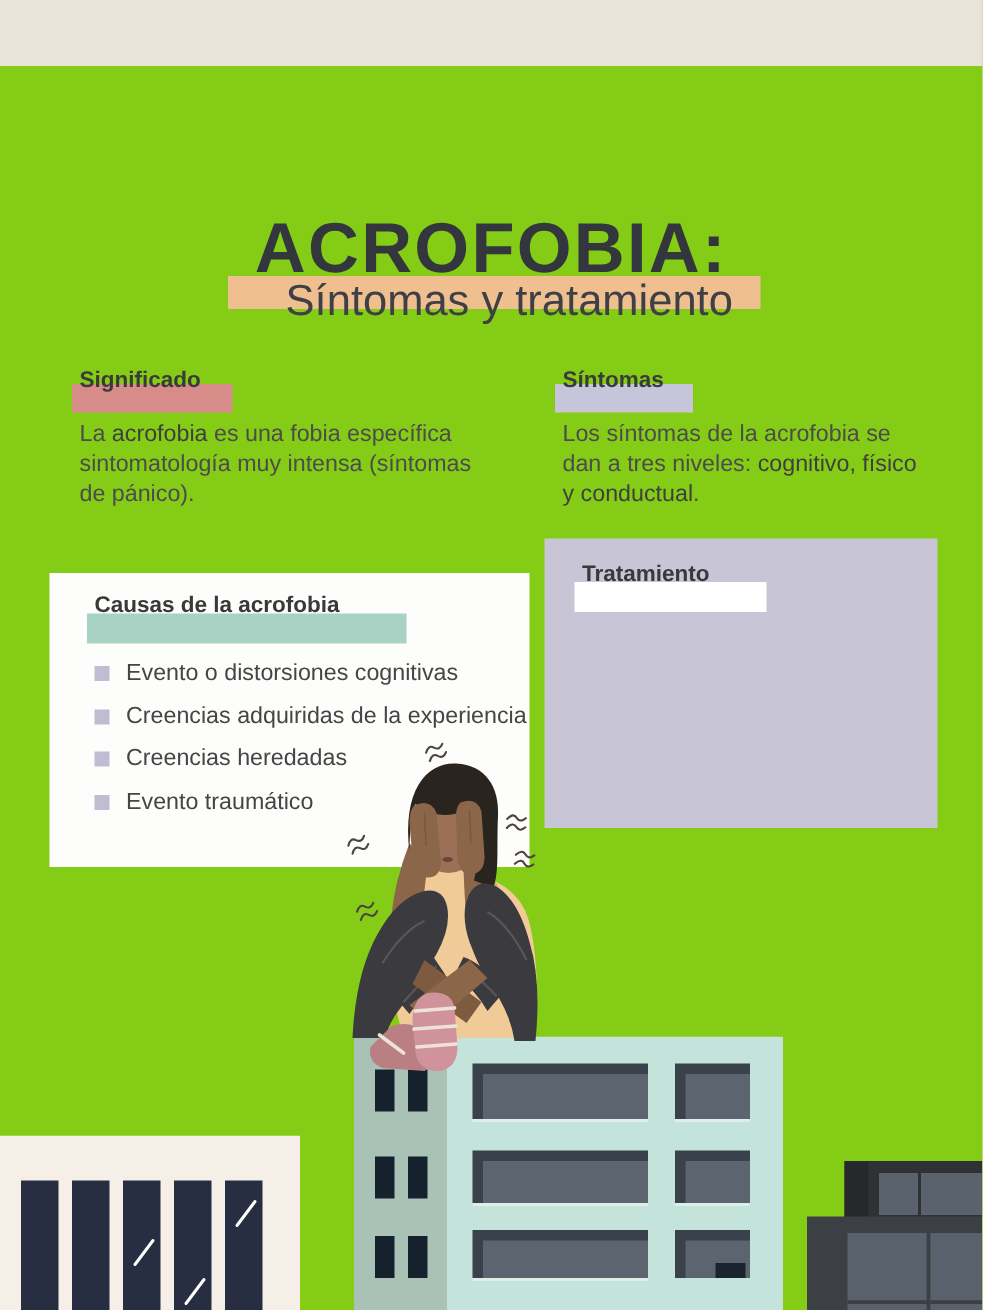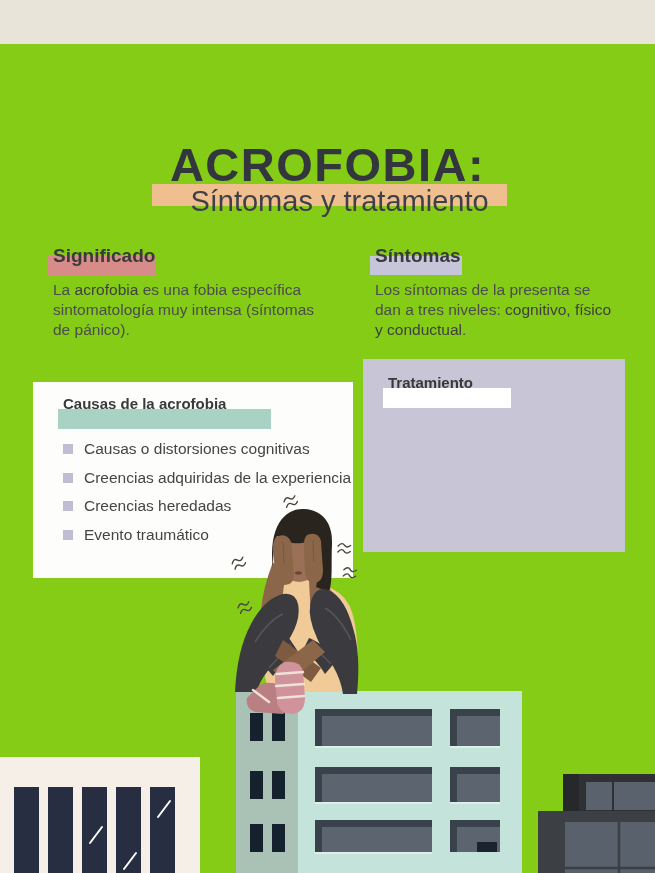--- a/index.html
+++ b/index.html
@@ -14,21 +14,21 @@
   .title{
     position:absolute; top:62px; left:0; width:655px; text-align:center;
     font-size:47px; font-weight:800; letter-spacing:1.5px; color:#33373D; z-index:2;
   }
   .subtitle-bar{position:absolute; left:152px; top:140px; width:355px; height:22px; background:#F0BF90; z-index:1;}
   .subtitle{
     position:absolute; top:117px; left:12px; width:655px; text-align:center;
     font-size:29px; font-weight:500; color:#3E4046; z-index:2;
   }
   
-  .sec-heading{position:absolute; font-size:19px; font-weight:700; color:#3A3A3A; z-index:2;}
+  .sec-heading{position:absolute; font-size:15px; font-weight:700; color:#3A3A3A; z-index:2;}
   .hl{position:absolute; z-index:1;}
   .hl-sig{left:48px; top:212px; width:107px; height:19px; background:#D78C8A;}
   .hl-sin{left:370px; top:212px; width:92px; height:19px; background:#C7C5DA;}
   .sig-heading{left:53px; top:201px;}
   .sin-heading{left:375px; top:201px;}
   .body-text{position:absolute; font-size:15.5px; line-height:20px; color:#4C4C4C; z-index:2;}
   .body-text span{display:block;}
   .body-text b, .body-text .b{font-weight:400; color:#3F3F3F;}
   .sig-body{left:53px; top:236px; width:310px;}
   .sin-body{left:375px; top:236px; width:280px;}
@@ -69,32 +69,32 @@
   <div class="sec-heading sig-heading">Significado</div>
   <div class="body-text sig-body">
     <span><span class="inline">La </span><b class="inline">acrofobia</b><span class="inline"> es una fobia específica</span></span>
     <span>sintomatología muy intensa (síntomas</span>
     <span>de pánico).</span>
   </div>
 
   <div class="hl hl-sin"></div>
   <div class="sec-heading sin-heading">Síntomas</div>
   <div class="body-text sin-body">
-    <span>Los síntomas de la presenta se</span>
+    <span>Los síntomas de la acrofobia se</span>
     <span><span class="inline">dan a tres niveles: </span><b class="inline">cognitivo, físico</b></span>
     <span><b class="inline">y conductual</b><span class="inline">.</span></span>
   </div>
 
   <div class="card card-causas">
     <div class="hl hl-causas"></div>
     <div class="card-heading causas-heading">Causas de la acrofobia</div>
     <div class="list causas-list">
       <div class="list-row">
           <span class="sq-bullet"></span>
-          <span class="list-label">Causas o distorsiones cognitivas</span>
+          <span class="list-label">Evento o distorsiones cognitivas</span>
         </div>
       <div class="list-row">
           <span class="sq-bullet"></span>
           <span class="list-label">Creencias adquiridas de la experiencia</span>
         </div>
       <div class="list-row">
           <span class="sq-bullet"></span>
           <span class="list-label">Creencias heredadas</span>
         </div>
       <div class="list-row">

